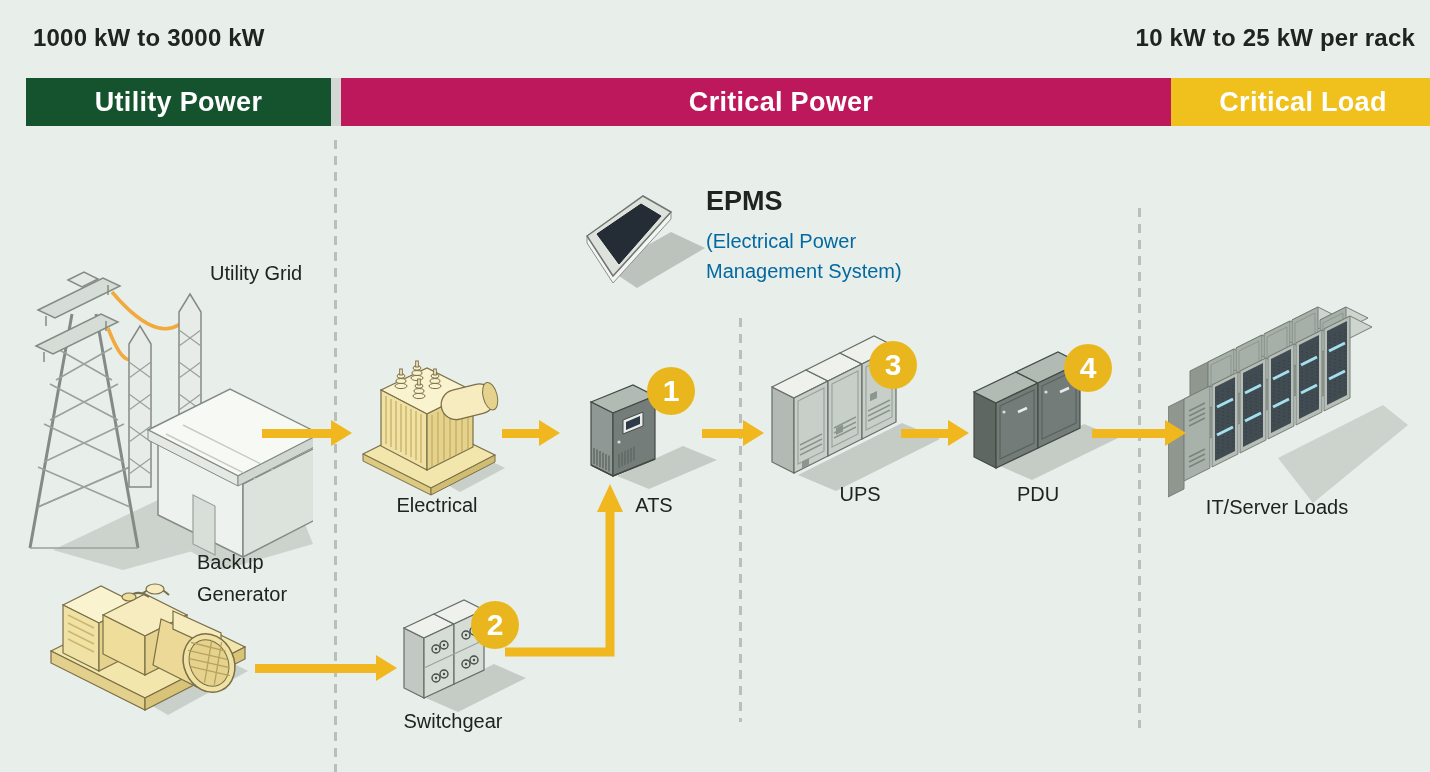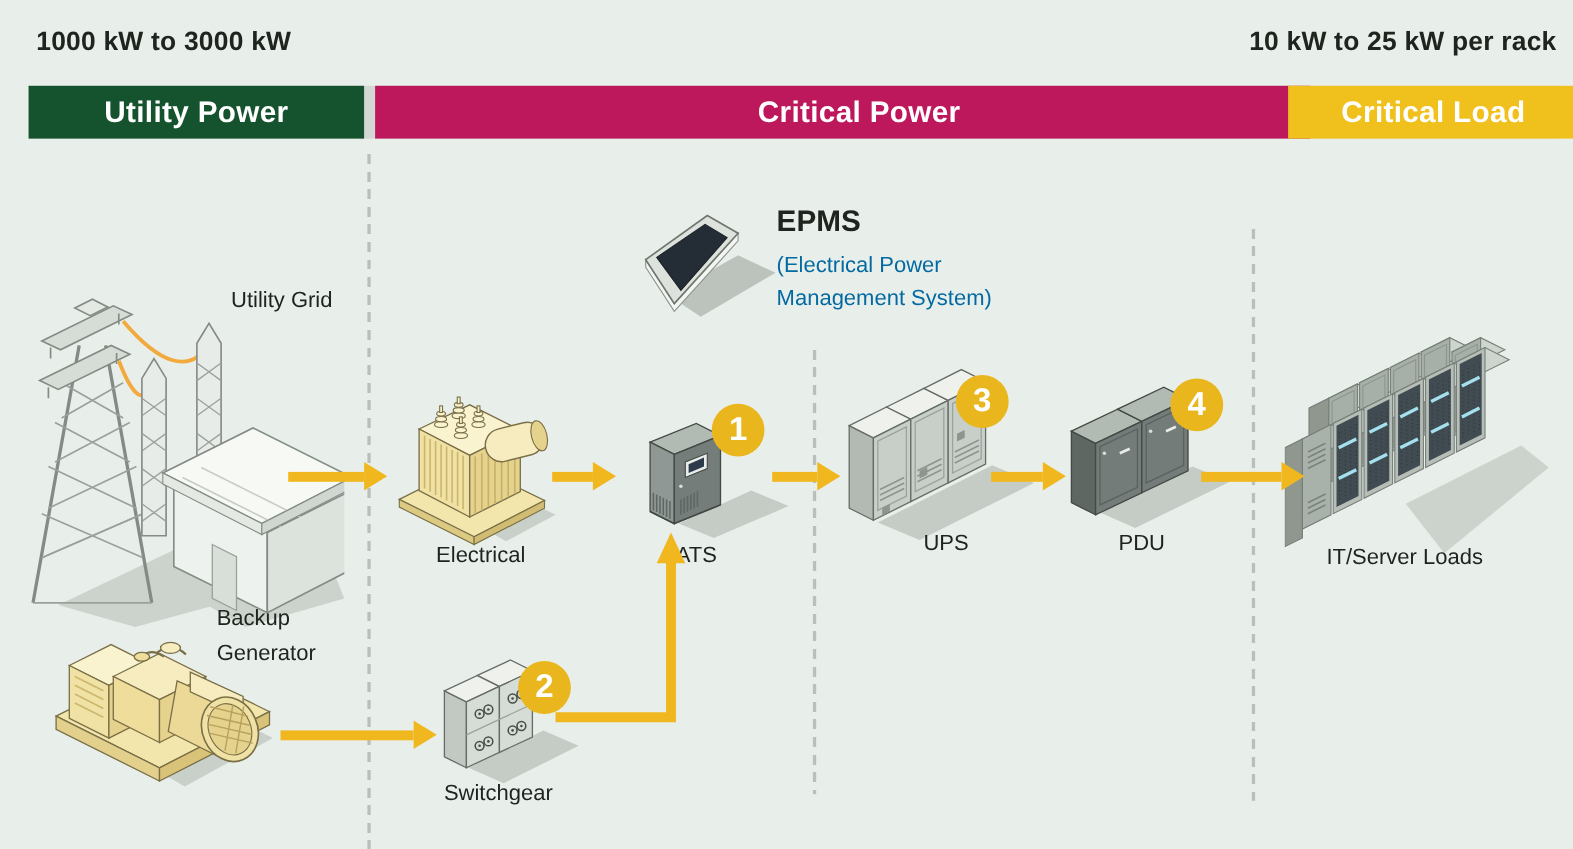--- a/index.html
+++ b/index.html
@@ -209,21 +209,21 @@
     <polygon points="8,26 30,37 30,100 8,89" fill="#8f9894" stroke="#434a44" stroke-width="1.2"></polygon>
     <polygon points="30,37 72,20 72,83 30,100" fill="#747d79" stroke="#434a44" stroke-width="1.2"></polygon>
     <polygon points="40,44 60,36 60,50 40,58" fill="#e9ece9" stroke="#434a44" stroke-width="1"></polygon>
     <polygon points="43,46 57,40 57,48 43,54" fill="#2c3a4a"></polygon>
     <circle cx="36" cy="66" r="1.6" fill="#d9ded9"></circle>
     <path d="M11,72 V88 M14,73.5 V89.5 M17,75 V91 M20,76.5 V92.5 M23,78 V94 M26,79.5 V95.5" stroke="#5f6763" stroke-width="1.4"></path>
     <path d="M36,78 V92 M39,76.5 V90.5 M42,75 V89 M45,73.5 V87.5 M48,72 V86 M51,70.5 V84.5" stroke="#5f6763" stroke-width="1.4"></path>
     <path d="M8,89 30,100 72,83" fill="none" stroke="#434a44" stroke-width="1.4"></path>
   </svg>
   <div class="step-circle" style="left:647px;top:367px;">1</div>
-  <div class="lbl center" style="left:598px;top:494px;width:70px;text-align:center;">ATS</div>
+  <div class="lbl center" style="left:619px;top:494px;width:70px;text-align:center;">ATS</div>
 
   <svg class="icon" style="left:762px;top:335px;" width="185" height="160" viewBox="0 0 185 160">
     <polygon points="36,140 140,88 178,104 74,156" fill="#c5ccc6"></polygon>
 
     <polygon points="10,52 32,63 32,138 10,127" fill="#b3bab4" stroke="#666d66" stroke-width="1.2"></polygon>
 
     <polygon points="10,52 44,35 66,46 32,63" fill="#eef1ec" stroke="#666d66" stroke-width="1.2"></polygon>
     <polygon points="32,63 66,46 66,121 32,138" fill="#c8cfc9" stroke="#666d66" stroke-width="1.2"></polygon>
     <polygon points="36,66 62,53 62,116 36,129" fill="none" stroke="#9aa39d" stroke-width="1.2"></polygon>
     <rect x="40" y="62" width="7" height="7" transform="skewY(-26) translate(0,84)" fill="#8d958f"></rect>

